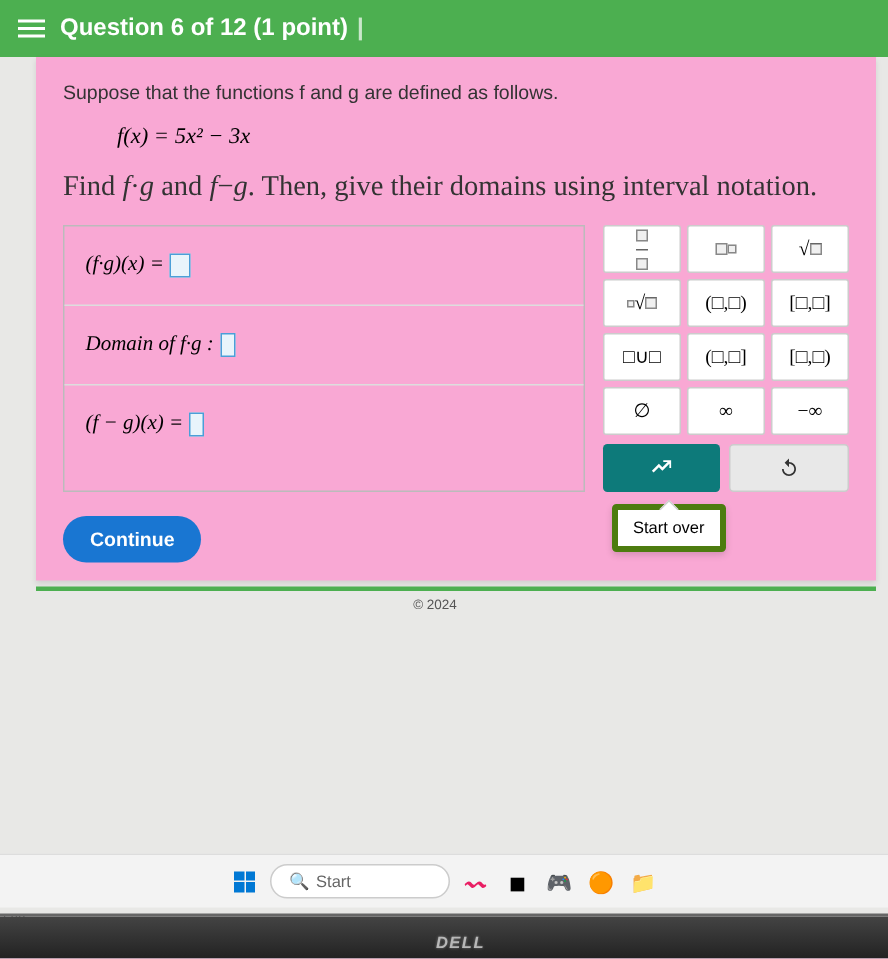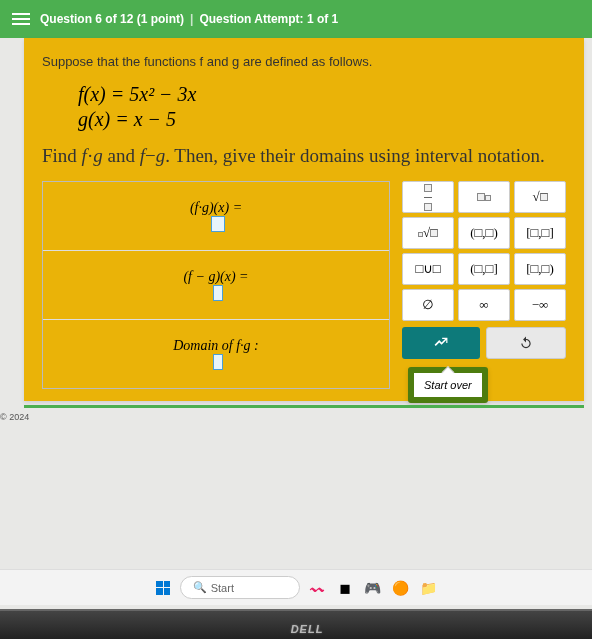--- a/index.html
+++ b/index.html
@@ -1,45 +1,45 @@
 <!DOCTYPE html>
 <html><head>
 <meta charset="utf-8">
 <style>
 * { box-sizing: border-box; margin: 0; padding: 0; }
 body { font-family: Arial, sans-serif; background: #e8e8e6; width: 592px; height: 639px; overflow: hidden; position: relative; }
-.topbar { background: #4caf50; color: white; padding: 10px 12px; display: flex; align-items: center; font-size: 12px; font-weight: bold; }
+.topbar { background: #4caf50; color: white; padding: 10px 12px; display: flex; align-items: center; font-size: 16px; font-weight: bold; }
 .hamburger { width: 18px; margin-right: 10px; }
 .hamburger div { height: 2px; background: white; margin: 3px 0; }
 .divider-v { color: rgba(255,255,255,0.7); margin: 0 6px; }
-.content-wrap { background: #eab308; margin: 0 8px 0 24px; padding: 16px 18px 12px 18px; position: relative; box-shadow: 0 2px 4px rgba(0,0,0,0.1); }
+.content-wrap { background: #f9a8d4; margin: 0 8px 0 24px; padding: 16px 18px 12px 18px; position: relative; box-shadow: 0 2px 4px rgba(0,0,0,0.1); }
 .problem-text { font-size: 13px; color: #333; margin-bottom: 14px; }
-.eqs { margin: 6px 0 14px 36px; font-family: 'Times New Roman', serif; font-size: 20px; font-style: italic; }
+.eqs { margin: 6px 0 14px 36px; font-family: 'Times New Roman', serif; font-size: 15px; font-style: italic; }
 .eqs div { margin: 2px 0; }
 .instr { font-size: 19px; color: #333; margin-bottom: 14px; font-family: 'Times New Roman', serif; }
 .work-area { display: flex; gap: 12px; }
 .answer-box { border: 1px solid #bbb; flex: 1; }
-.answer-row { padding: 18px 14px; border-bottom: 1px solid #ddd; font-family: 'Times New Roman', serif; font-style: italic; font-size: 14px; display: flex; align-items: center; flex-direction: column; }
+.answer-row { padding: 18px 14px; border-bottom: 1px solid #ddd; font-family: 'Times New Roman', serif; font-style: italic; font-size: 14px; display: flex; align-items: center; }
 .answer-row:last-child { border-bottom: none; }
 .input-slot { display: inline-block; width: 10px; height: 16px; border: 1px solid #4a9fd8; background: #e8f4fb; margin-left: 4px; vertical-align: middle; }
 .input-slot.wide { width: 14px; }
 .palette { width: 164px; }
 .pal-grid { display: grid; grid-template-columns: repeat(3, 1fr); gap: 4px; }
 .pal-btn { border: 1px solid #ccc; background: white; height: 32px; display: flex; align-items: center; justify-content: center; font-size: 13px; cursor: pointer; border-radius: 2px; font-family: 'Times New Roman', serif; }
 .pal-btn .box { display:inline-block; width:8px; height:8px; border:1px solid #888; background:#f0f0f0; }
 .pal-actions { display: flex; gap: 6px; margin-top: 6px; }
 .pal-action { flex: 1; height: 32px; border-radius: 3px; display:flex; align-items:center; justify-content:center; cursor:pointer; }
 .pal-action.primary { background: #0d7a7a; color: white; }
 .pal-action.secondary { background: #e8e8e8; border:1px solid #ccc; }
-.tooltip { position: absolute; background: white; border: 6px solid #4d7c0f; padding: 6px 10px; font-size: 11px; border-radius: 3px; box-shadow: 0 2px 5px rgba(0,0,0,0.15); font-style: italic; }
+.tooltip { position: absolute; background: white; border: 4px solid #4d7c0f; padding: 6px 10px; font-size: 11px; border-radius: 3px; box-shadow: 0 2px 5px rgba(0,0,0,0.15); }
 .tooltip::before { content:''; position:absolute; top:-5px; left:50%; width:8px; height:8px; background:white; border-left:1px solid #ccc; border-top:1px solid #ccc; transform: translateX(-50%) rotate(45deg); }
 .continue-btn { background: #1976d2; color: white; border: none; padding: 8px 18px; border-radius: 16px; font-size: 13px; font-weight: bold; margin-top: 16px; cursor: pointer; }
 .bottom-bar-area { position: relative; margin-top: 4px; }
 .green-line { height: 3px; background: #4caf50; margin: 0 8px 0 24px;}
-.copyright { text-align: left; font-size: 9px; color: #555; padding: 4px 12px 0 0; }
+.copyright { text-align: center; font-size: 9px; color: #555; padding: 4px 12px 0 0; }
 .taskbar { position: absolute; bottom: 34px; left: 0; right: 0; height: 36px; background: #f3f3f3; border-top: 1px solid #ddd; display: flex; align-items: center; justify-content: center; gap: 6px; }
 .search-box { display: flex; align-items: center; background: white; border: 1px solid #ccc; border-radius: 16px; padding: 4px 12px; font-size: 11px; color: #666; width: 120px;}
 .tb-icon { width: 22px; height: 22px; display:flex; align-items:center; justify-content:center; font-size:14px; }
 .win-logo { display:grid; grid-template-columns:1fr 1fr; gap:1px; width:14px; height:14px;}
 .win-logo div{ background:#0078d4;}
 .win-logo div:nth-child(1){background:#0078d4;} .win-logo div:nth-child(2){background:#0078d4;}
 .side-label { position: absolute; left: 2px; top: 608px; font-size: 9px; color: #555;}
 .dell { position:absolute; bottom:4px; left:50%; transform:translateX(-50%); color:#b8b8b8; font-size:11px; font-weight:bold; letter-spacing:1px; font-style:italic; text-shadow:0 0 2px rgba(200,200,200,0.5);padding-left:22px;}
 .bezel { position:absolute; bottom:0; left:0; right:0; height:30px; background: linear-gradient(#444, #222); border-top: 2px solid #666;}
 </style>
@@ -47,43 +47,41 @@
 <body>
 
 <div class="topbar">
   <div class="hamburger">
       <div></div>
       <div></div>
       <div></div>
     </div>
   <span>Question 6 of 12 (1 point)</span>
   <span class="divider-v">|</span>
-  <span>Question Attempt: 1 of 1</span>
 </div>
 
 <div class="content-wrap">
   <p class="problem-text">Suppose that the functions f and g are defined as follows.</p>
   <div class="eqs">
     <div>f(x) = 5x² − 3x</div>
-    <div>g(x) = x − 5</div>
   </div>
   <p class="instr"><span>Find <i>f</i>·<i>g</i> and <i>f</i>−<i>g</i>. Then, give their domains using interval notation.</span></p>
 
   <div class="work-area">
     <div class="answer-box">
       <div class="answer-row">
         <span>(f·g)(x) = </span>
           <span class="input-slot wide"></span>
       </div>
       <div class="answer-row">
-        <span>(f − g)(x) = </span>
+        <span>Domain of f·g : </span>
           <span class="input-slot"></span>
       </div>
       <div class="answer-row">
-        <span>Domain of f·g : </span>
+        <span>(f − g)(x) = </span>
           <span class="input-slot"></span>
       </div>
     </div>
 
     <div class="palette" style="position:relative;">
       <div class="pal-grid">
         <div class="pal-btn">
             <span style="display:inline-block;"><span class="box"></span><div style="border-top:1px solid #666; margin:1px 0;"></div><span class="box"></span></span>
           </div>
         <div class="pal-btn">
@@ -112,20 +110,21 @@
               <path d="M12 5V1L7 6l5 5V7c3.3 0 6 2.7 6 6s-2.7 6-6 6-6-2.7-6-6H4c0 4.4 3.6 8 8 8s8-3.6 8-8-3.6-8-8-8z"></path>
             </svg>
         </div>
       </div>
       <div class="tooltip" style="top:186px; left:6px;">
         <span>Start over</span>
       </div>
     </div>
   </div>
 
+  <button class="continue-btn">Continue</button>
 </div>
 
 <div class="bottom-bar-area">
   <div class="green-line"></div>
   <div class="copyright">© 2024</div>
 </div>
 
 <div class="side-label">
   <div>500</div>
     <div>%</div>

